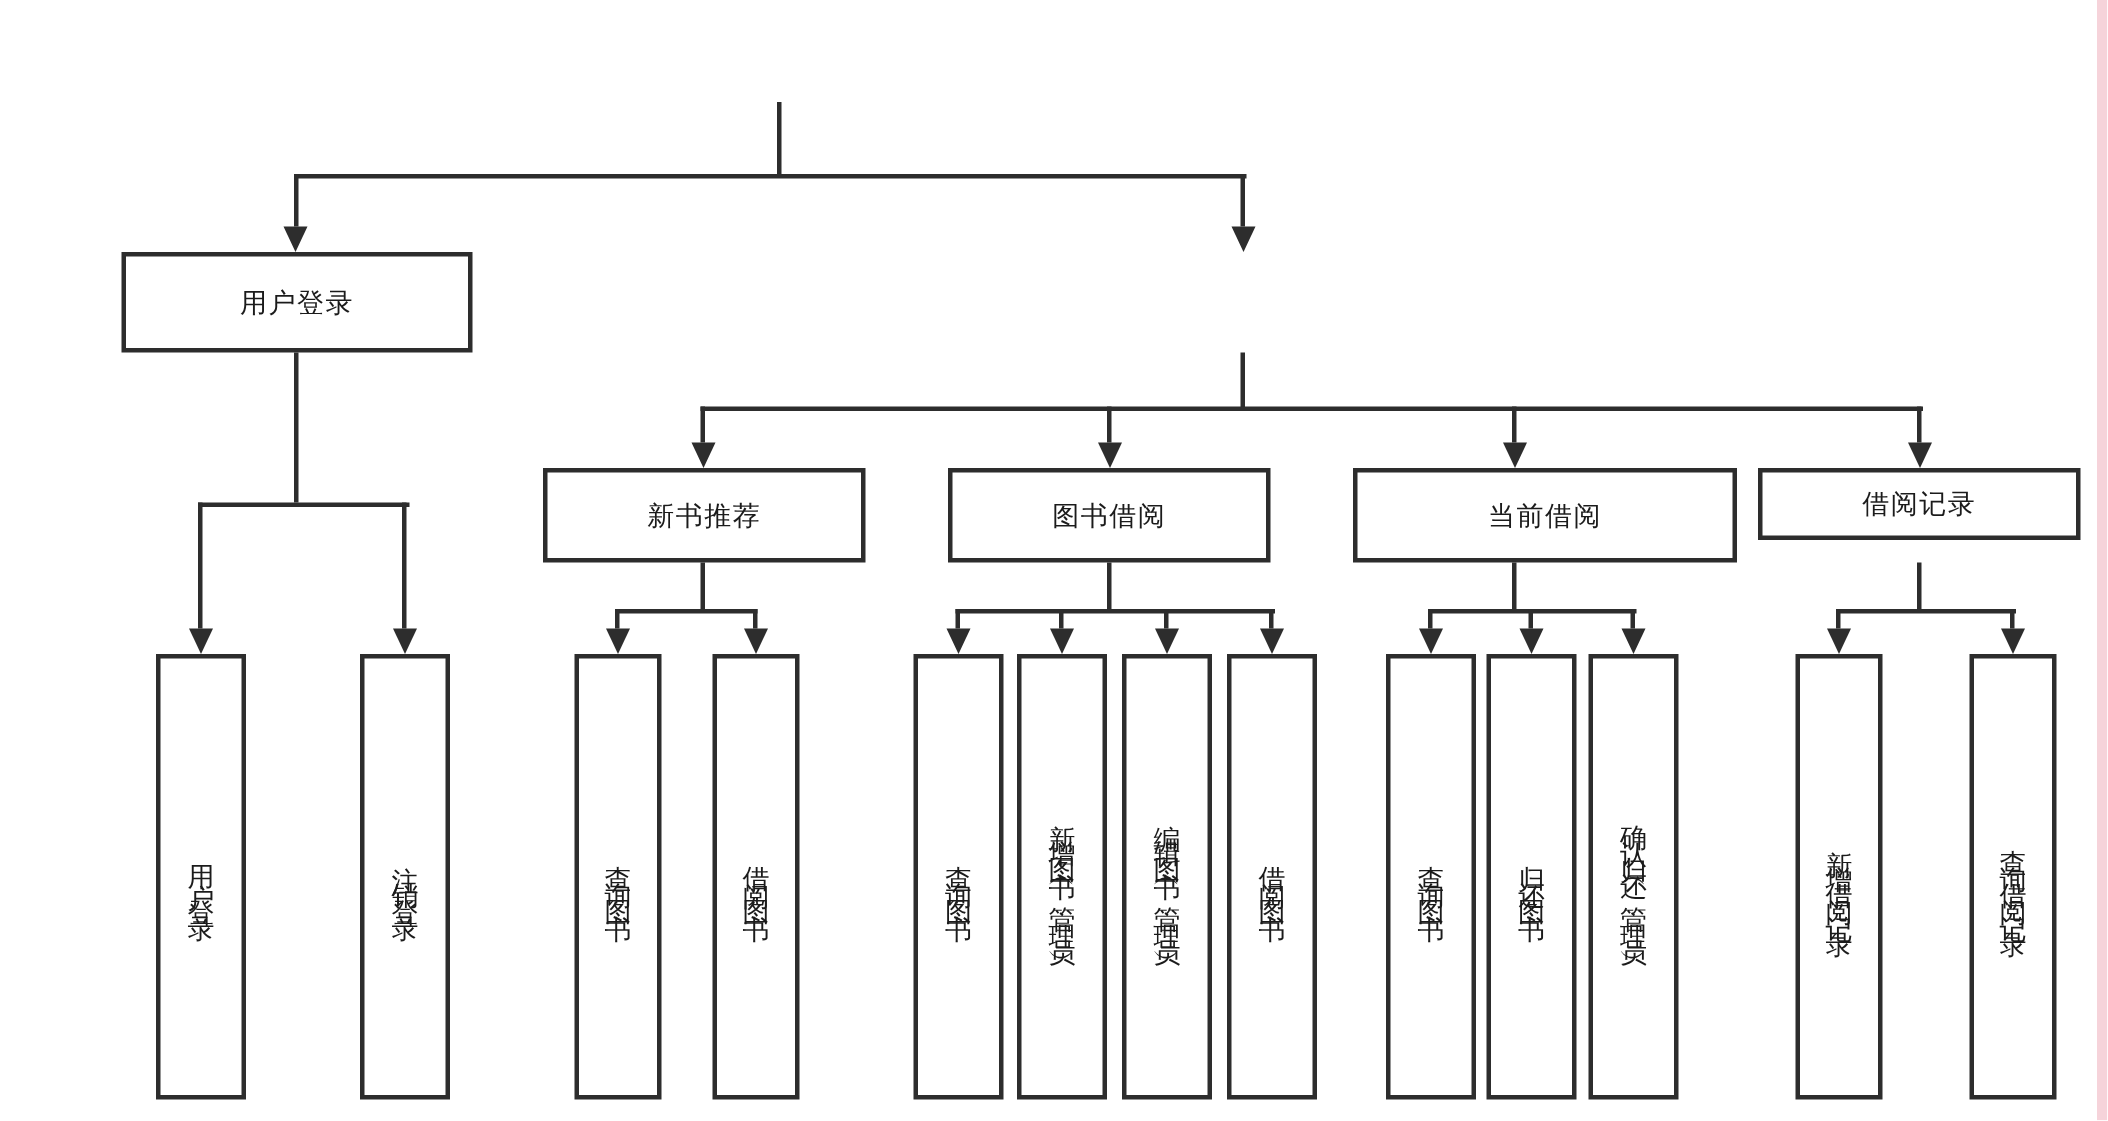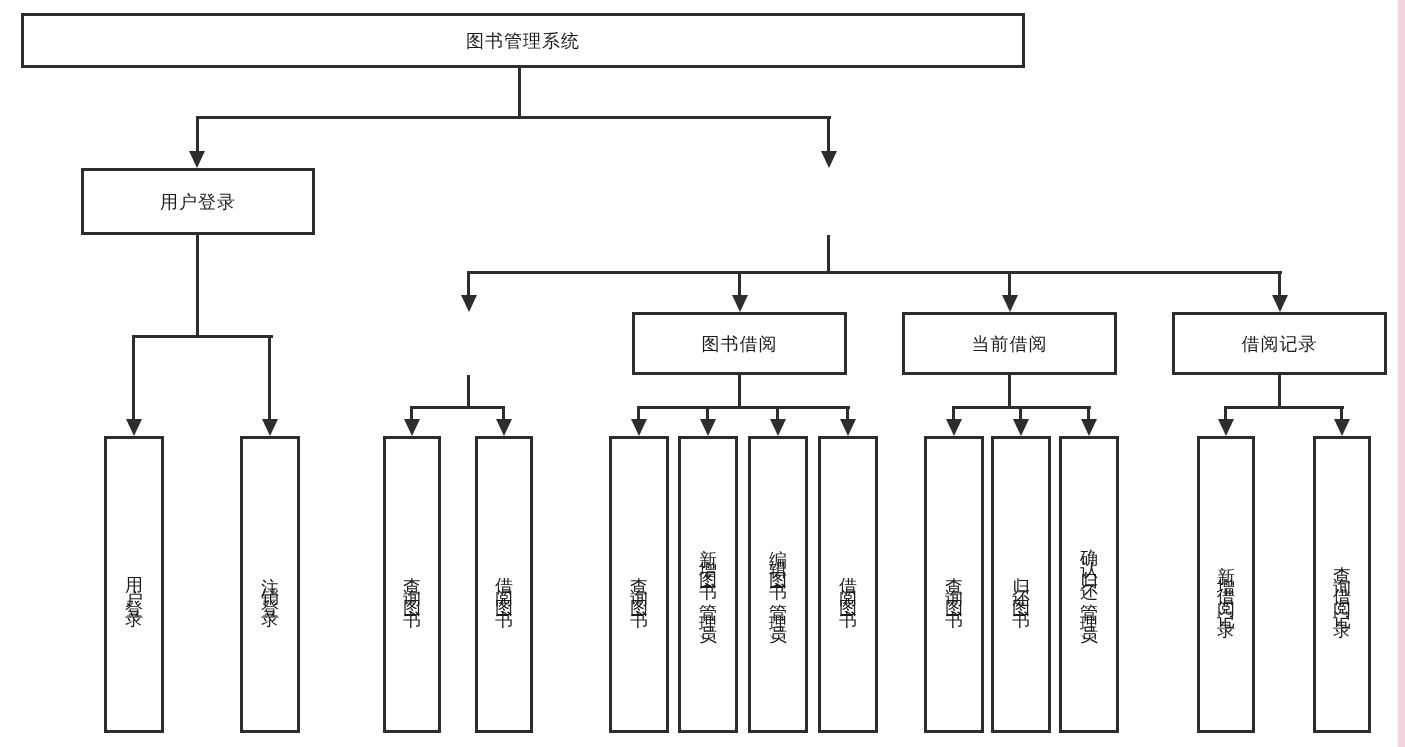--- a/index.html
+++ b/index.html
@@ -46,23 +46,20 @@
     color:#9e9e9e;
     text-shadow:1px 0 rgba(220,60,60,0.25), -1px 0 rgba(60,90,220,0.25);
     white-space:nowrap;
   }
 </style>
 </head>
 <body>
 
 <div id="canvas">
 
-  <div class="box" style="left:21px; top:13px; width:1004px; height:55px;">
-    <span>图书管理系统</span>
-  </div>
 
   <div class="vline" style="left:518px; top:68px; width:3px; height:50px;"></div>
   <div class="hline" style="left:196px; top:116px; width:635px; height:3px;"></div>
   <div class="vline" style="left:196px; top:116px; width:3px; height:35px;"></div>
   <div class="arrow" style="left:189px; top:151px;"></div>
   <div class="vline" style="left:827px; top:116px; width:3px; height:35px;"></div>
   <div class="arrow" style="left:821px; top:151px;"></div>
 
   <div class="box" style="left:81px; top:168px; width:234px; height:67px;">
     <span>用户登录</span>
@@ -79,27 +76,30 @@
   <div class="hline" style="left:467px; top:271px; width:815px; height:3px;"></div>
   <div class="vline" style="left:467px; top:271px; width:3px; height:24px;"></div>
   <div class="arrow" style="left:461px; top:295px;"></div>
   <div class="vline" style="left:738px; top:271px; width:3px; height:24px;"></div>
   <div class="arrow" style="left:732px; top:295px;"></div>
   <div class="vline" style="left:1008px; top:271px; width:3px; height:24px;"></div>
   <div class="arrow" style="left:1002px; top:295px;"></div>
   <div class="vline" style="left:1278px; top:271px; width:3px; height:24px;"></div>
   <div class="arrow" style="left:1272px; top:295px;"></div>
 
+  <div class="box" style="left:362px; top:312px; width:215px; height:63px;">
+    <span>新书推荐</span>
+  </div>
   <div class="box" style="left:632px; top:312px; width:215px; height:63px;">
     <span>图书借阅</span>
   </div>
-  <div class="box" style="left:902px; top:312px; width:215px; height:63px;">
+  <div class="box" style="left:902px; top:312px; width:256px; height:63px;">
     <span>当前借阅</span>
   </div>
-  <div class="box" style="left:1172px; top:312px; width:215px; height:63px;">
+  <div class="box" style="left:1172px; top:312px; width:215px; height:48px;">
     <span>借阅记录</span>
   </div>
 
   <div class="vline" style="left:467px; top:375px; width:3px; height:33px;"></div>
   <div class="hline" style="left:410px; top:406px; width:95px; height:3px;"></div>
   <div class="vline" style="left:410px; top:406px; width:3px; height:13px;"></div>
   <div class="arrow" style="left:404px; top:419px;"></div>
   <div class="vline" style="left:502px; top:406px; width:3px; height:13px;"></div>
   <div class="arrow" style="left:496px; top:419px;"></div>
 

